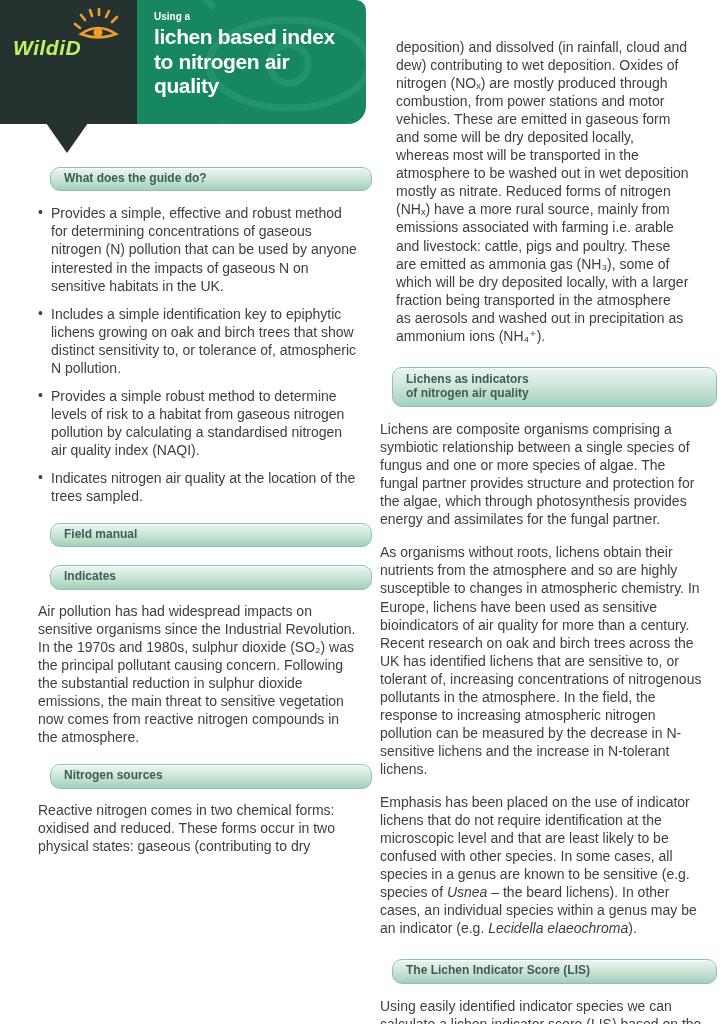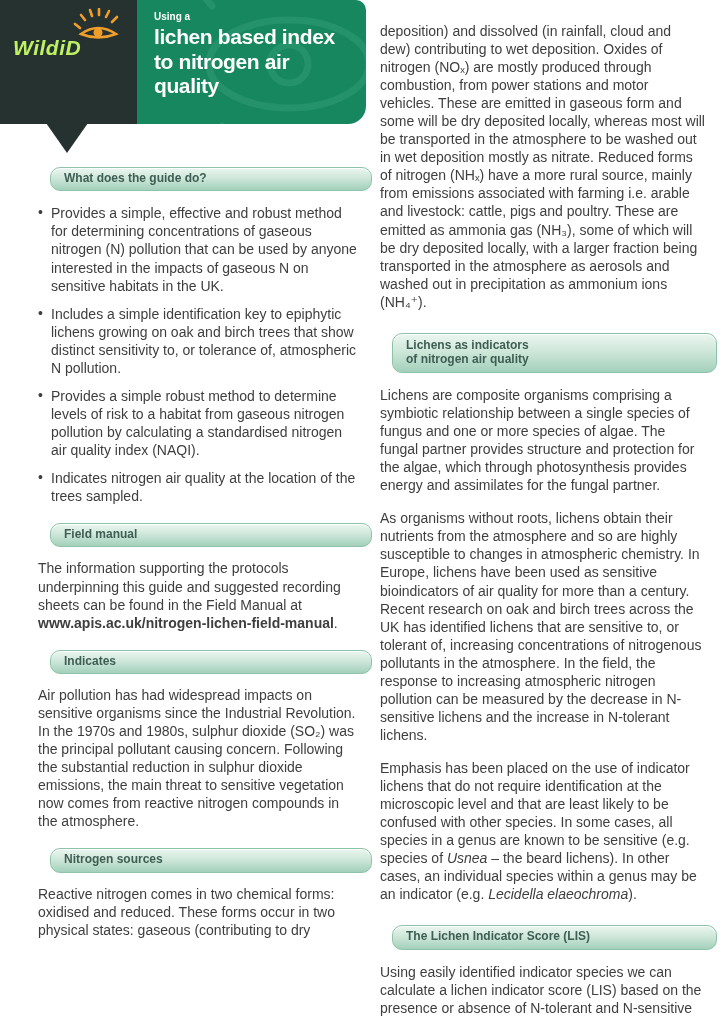--- a/index.html
+++ b/index.html
@@ -44,21 +44,21 @@
     box-shadow:inset 0 1px 0 rgba(255,255,255,.85);
     margin:12px;
   }
   .pill.two-line{white-space:pre-line;line-height:1.18;padding-top:4px;padding-bottom:6px;}
   .section-body{margin-top:12px;font-size:14px;line-height:1.29;}
   .section-body p{margin:0 0 14px 0;}
   .section-body p:last-child{margin-bottom:0;}
   .col-right .section{margin-top:22px;}
   .col-right .section-body{margin-top:13px;}
   .col-right .section-body p{margin-bottom:15px;}
-  .lead-par{font-size:14px;line-height:1.29;margin:0;}
+  .lead-par{font-size:14px;line-height:1.29;margin:16px;}
 
   
   .bullets{list-style:none;margin:13px 0 0 0;padding:0;}
   .bullets li{position:relative;padding-left:13px;margin-bottom:10px;font-size:14px;line-height:1.29;}
   .bullets li::before{content:"\2022";position:absolute;left:0;top:-1px;color:#3e3e3e;}
 </style>
 </head>
 <body>
 
 <div class="page">
@@ -116,23 +116,20 @@
           <ul class="bullets">
             <li>Provides a simple, effective and robust method for determining concentrations of gaseous nitrogen (N) pollution that can be used by anyone interested in the impacts of gaseous N on sensitive habitats in the UK.</li>
             <li>Includes a simple identification key to epiphytic lichens growing on oak and birch trees that show distinct sensitivity to, or tolerance of, atmospheric N pollution.</li>
             <li>Provides a simple robust method to determine levels of risk to a habitat from gaseous nitrogen pollution by calculating a standardised nitrogen air quality index (NAQI).</li>
             <li>Indicates nitrogen air quality at the location of the trees sampled.</li>
           </ul>
         </section>
 
         <section class="section">
           <h2 class="pill">Field manual</h2>
-          <div class="section-body">
-            <p>The information supporting the protocols underpinning this guide and suggested recording sheets can be found in the Field Manual at <strong>www.apis.ac.uk/nitrogen-lichen-field-manual</strong>.</p>
-          </div>
         </section>
 
         <section class="section">
           <h2 class="pill">Indicates</h2>
           <div class="section-body">
             <p>Air pollution has had widespread impacts on sensitive organisms since the Industrial Revolution. In the 1970s and 1980s, sulphur dioxide (SO₂) was the principal pollutant causing concern. Following the substantial reduction in sulphur dioxide emissions, the main threat to sensitive vegetation now comes from reactive nitrogen compounds in the atmosphere.</p>
           </div>
         </section>
 
         <section class="section">

